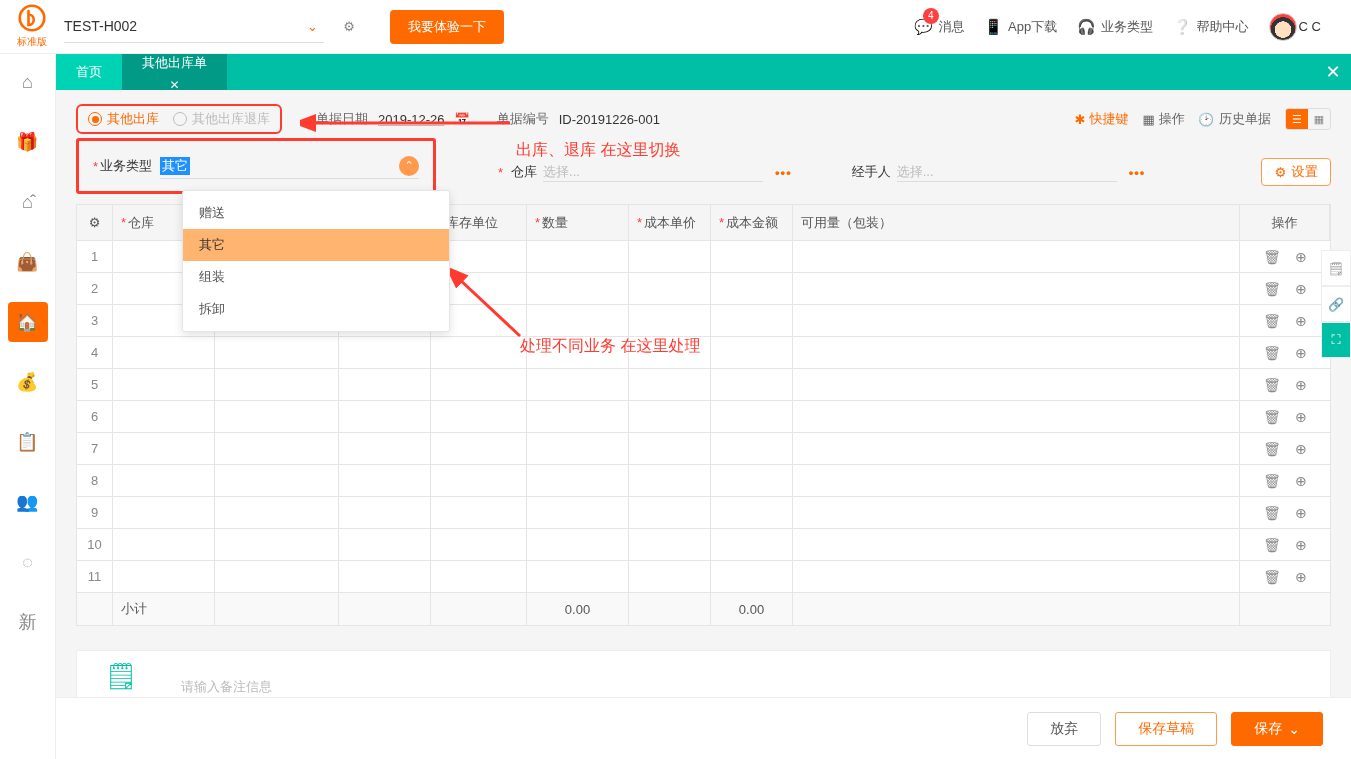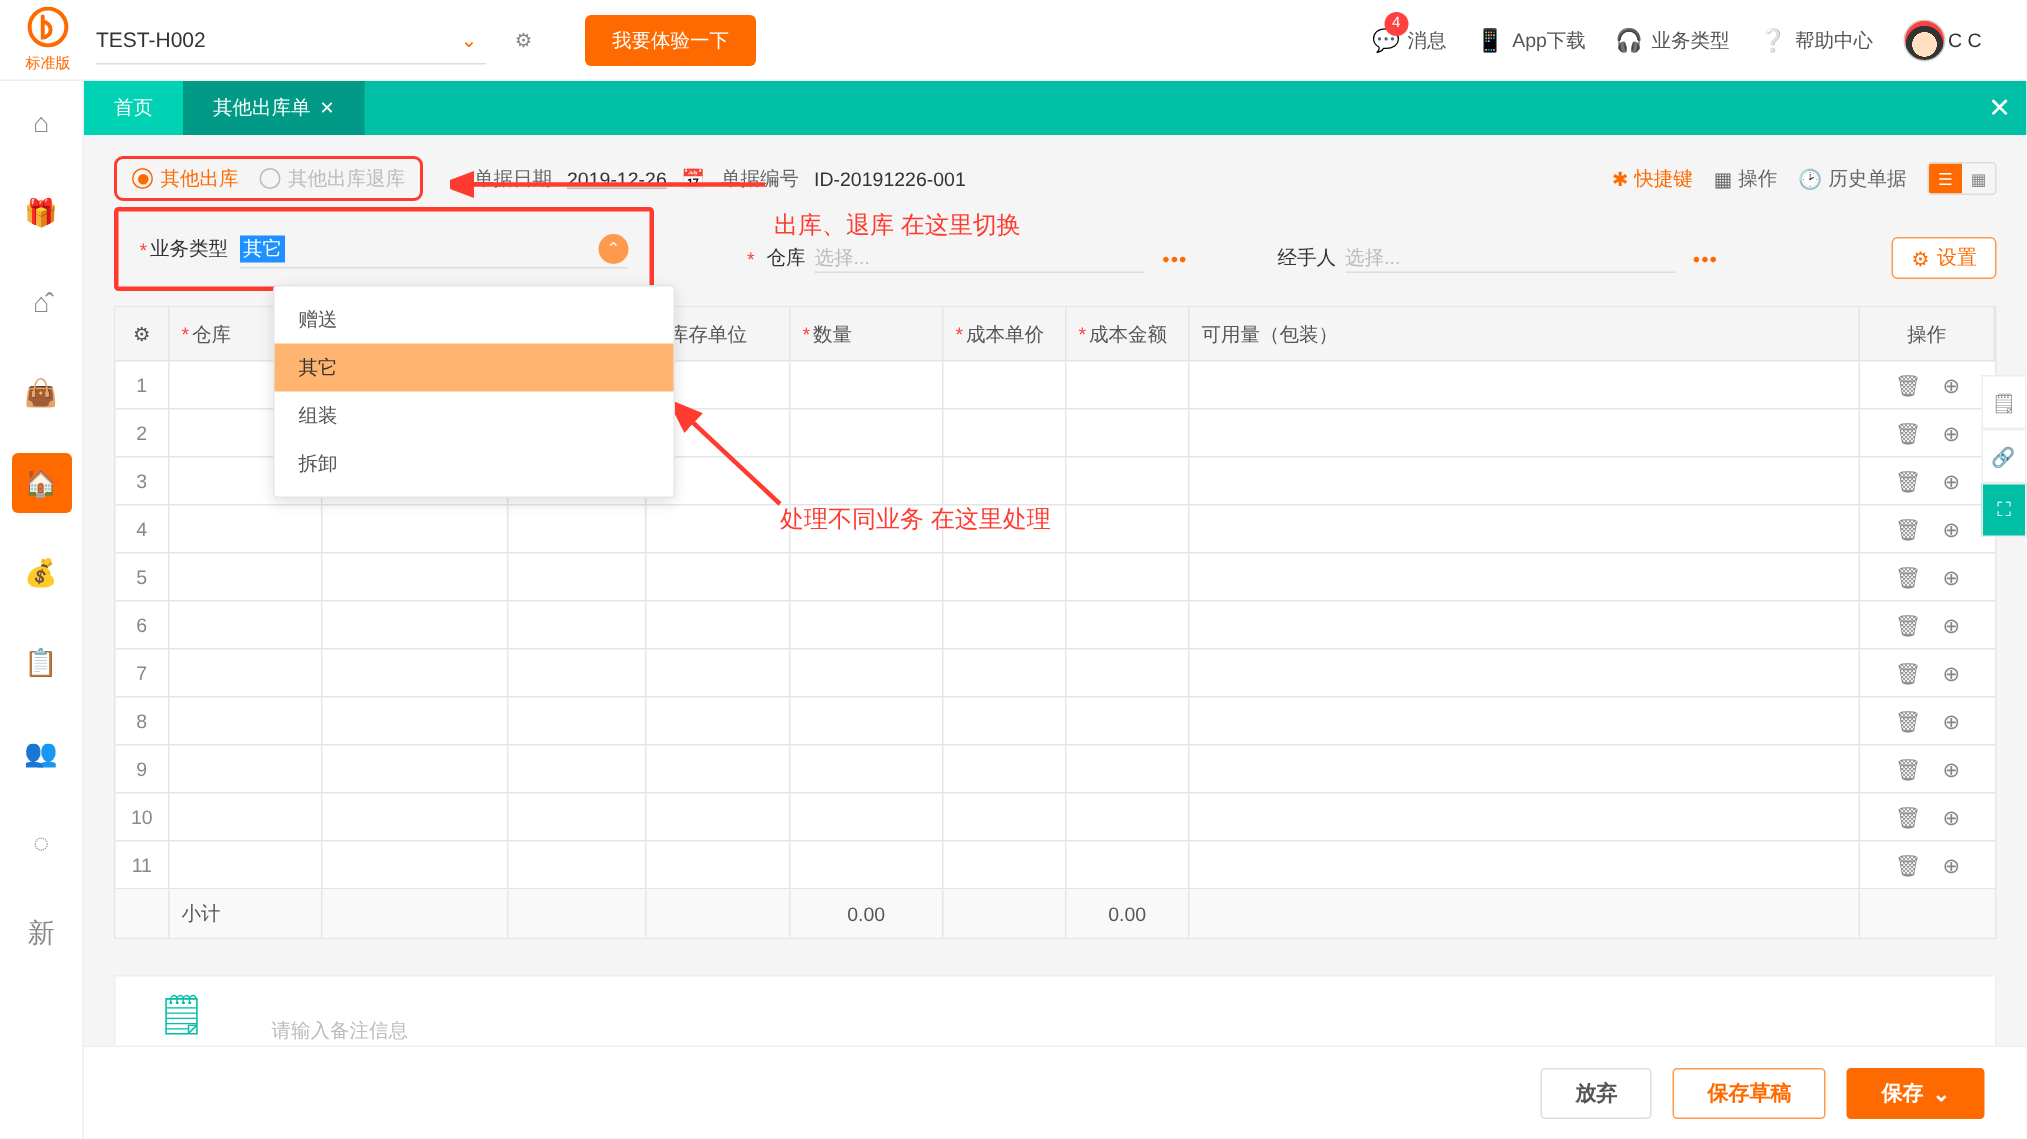--- a/index.html
+++ b/index.html
@@ -25,41 +25,41 @@
 
   
   .side-nav { position: absolute; top: 54px; left: 0; width: 56px; bottom: 0; background: #fff; border-right: 1px solid #eee; display: flex; flex-direction: column; align-items: center; padding-top: 8px; gap: 20px; }
   .nav-icon { width: 40px; height: 40px; display: flex; align-items: center; justify-content: center; color: #888; font-size: 18px; cursor: pointer; border-radius: 4px; }
   .nav-icon.active { background: #ff6a00; color: #fff; }
 
   
   .tab-bar { position: absolute; top: 54px; left: 56px; right: 0; height: 36px; background: #00bfa5; display: flex; align-items: stretch; }
   .tab { padding: 0 20px; display: flex; align-items: center; gap: 6px; color: #fff; font-size: 13px; cursor: pointer; }
   .tab.home { background: #00d2b4; }
-  .tab.active { background: #009a86; }
+  .tab.active { background: #009a86; flex-direction: column; }
   .tab-close { font-size: 12px; cursor: pointer; }
   .tab-bar-close { margin-left: auto; width: 36px; display: flex; align-items: center; justify-content: center; color: #fff; font-size: 18px; cursor: pointer; }
 
   
   .content { position: absolute; top: 90px; left: 56px; right: 0; bottom: 0; padding: 14px 20px 0 20px; overflow: hidden; }
 
   .row1 { display: flex; align-items: center; height: 30px; }
   .radio-wrap { display: flex; align-items: center; gap: 14px; border: 2px solid #ff3b30; border-radius: 6px; padding: 3px 10px; height: 30px; }
   .radio-opt { display: flex; align-items: center; gap: 5px; cursor: pointer; }
   .radio-circle { width: 14px; height: 14px; border-radius: 50%; border: 1.5px solid #bbb; display: inline-flex; align-items: center; justify-content: center; }
   .radio-circle.sel { border-color: #ff6a00; }
   .radio-dot { width: 7px; height: 7px; border-radius: 50%; background: #ff6a00; }
   .radio-lbl.sel { color: #ff6a00; }
   .radio-lbl.unsel { color: #bbb; }
 
   .row1-right { margin-left: 34px; display: flex; align-items: center; gap: 10px; }
   .field-lbl { color: #666; }
   .date-val { color: #333; text-decoration: underline; text-decoration-color: #bbb; }
   .cal-icon { color: #ff6a00; }
-  .docno { margin-left: 0; color: #666; }
+  .docno { margin-left: 16px; color: #666; }
   .docno-val { color: #333; }
 
   .toolbar-r { margin-left: auto; display: flex; align-items: center; gap: 14px; }
   .tlink { display: flex; align-items: center; gap: 4px; color: #666; cursor: pointer; }
   .tlink.orange { color: #ff6a00; }
   .view-toggle { display: flex; border: 1px solid #ddd; border-radius: 3px; overflow: hidden; }
   .vt { width: 22px; height: 20px; display: flex; align-items: center; justify-content: center; font-size: 11px; cursor: pointer; }
   .vt.on { background: #ff6a00; color: #fff; }
   .vt.off { color: #888; }
 
@@ -112,21 +112,21 @@
   .tfoot .td { border-right: 1px solid #e5e5e5; display: flex; align-items: center; padding: 0 8px; color: #555; }
 
   
   .remark-box { margin-top: 24px; background: #fff; height: 74px; display: flex; border: 1px solid #eee; }
   .remark-left { width: 88px; display: flex; flex-direction: column; align-items: center; justify-content: center; gap: 4px; color: #00bfa5; }
   .remark-left .ri { font-size: 26px; }
   .remark-left .rt { font-size: 12px; color: #888; }
   .remark-input { flex: 1; display: flex; align-items: center; padding: 0 16px; color: #bbb; }
 
   .page-footer { position: absolute; left: 56px; right: 0; bottom: 0; height: 62px; background: #fff; border-top: 1px solid #eee; display: flex; align-items: center; justify-content: flex-end; padding: 0 28px; gap: 14px; }
-  .btn { height: 34px; padding: 0 22px; border-radius: 3px; font-size: 14px; cursor: pointer; border: 1px solid #ddd; background: #fff; color: #555; font-weight: bold; }
+  .btn { height: 34px; padding: 0 22px; border-radius: 3px; font-size: 14px; cursor: pointer; border: 1px solid #ddd; background: #fff; color: #555; }
   .btn.outline-orange { border-color: #ff9a4d; color: #ff6a00; }
   .btn.solid-orange { background: #ff6a00; color: #fff; border-color: #ff6a00; display: flex; align-items: center; gap: 6px; }
 
   
   .right-tools { position: absolute; right: 0; top: 250px; width: 30px; display: flex; flex-direction: column; }
   .rt-item { height: 36px; background: #fff; border: 1px solid #eee; display: flex; align-items: center; justify-content: center; color: #888; cursor: pointer; }
   .rt-item.green { background: #00bfa5; color: #fff; }
 </style>
 </head>
 <body>

